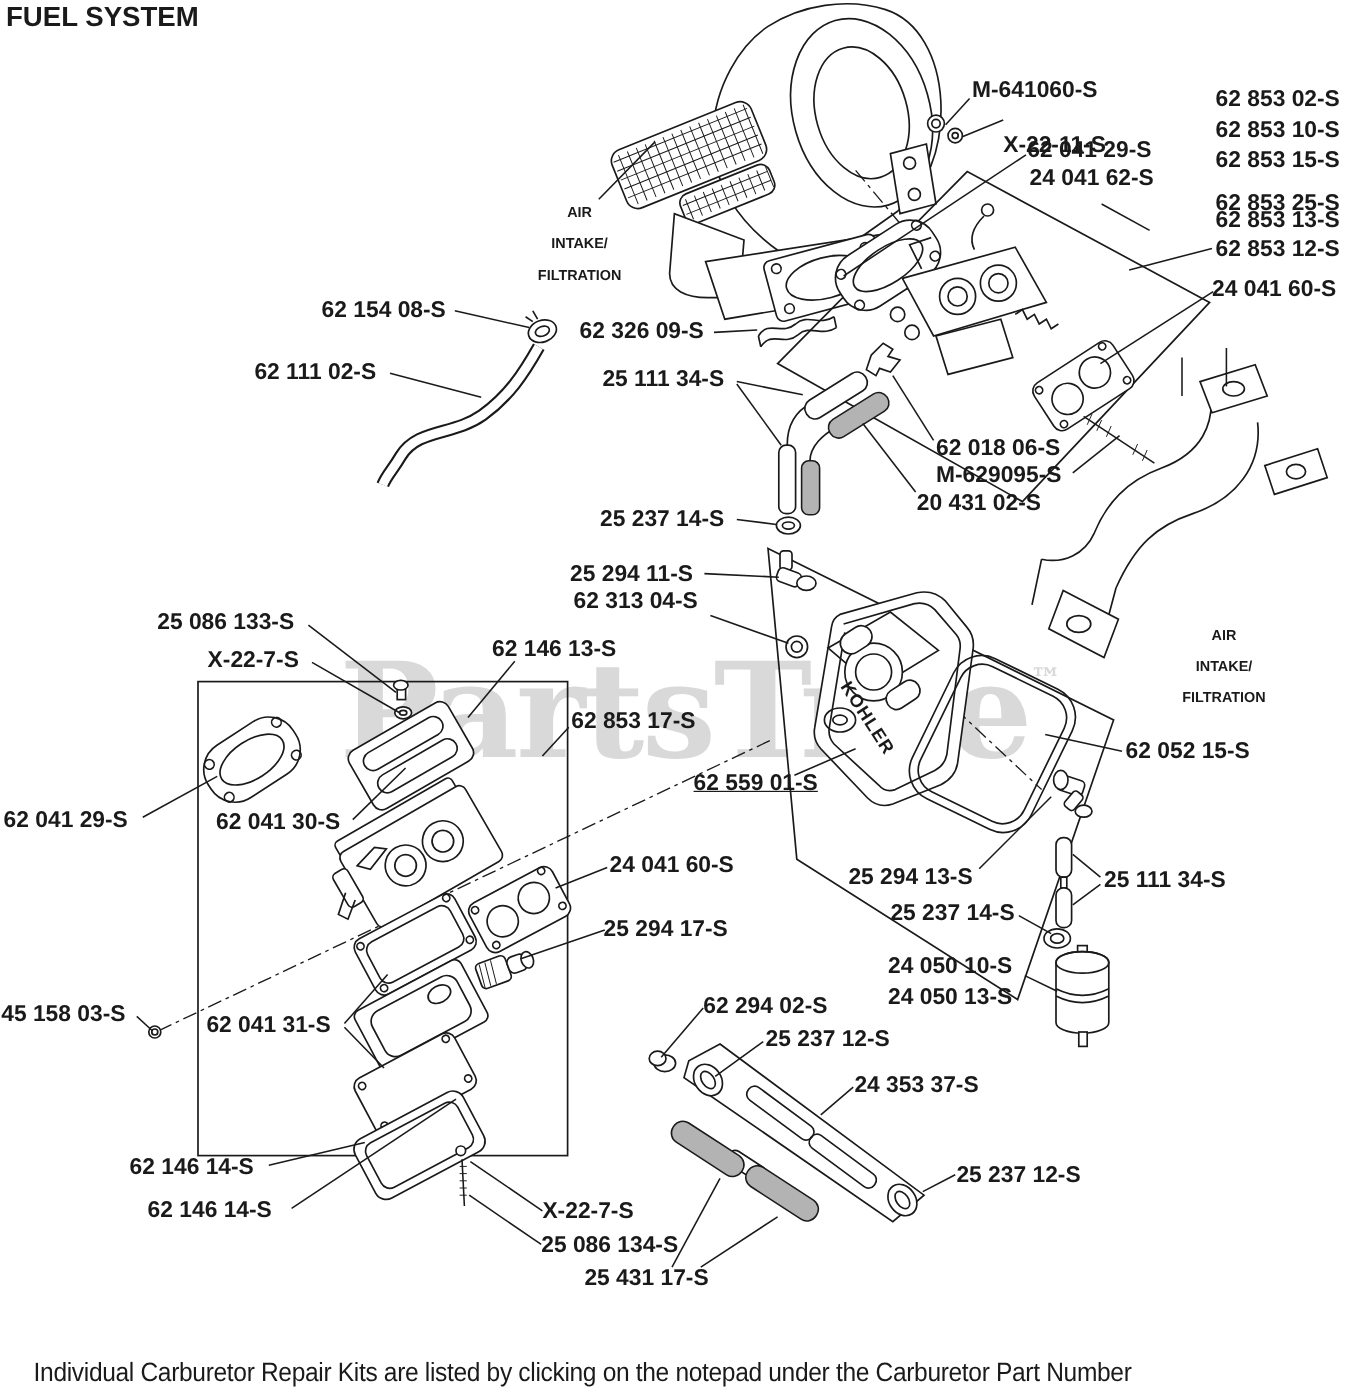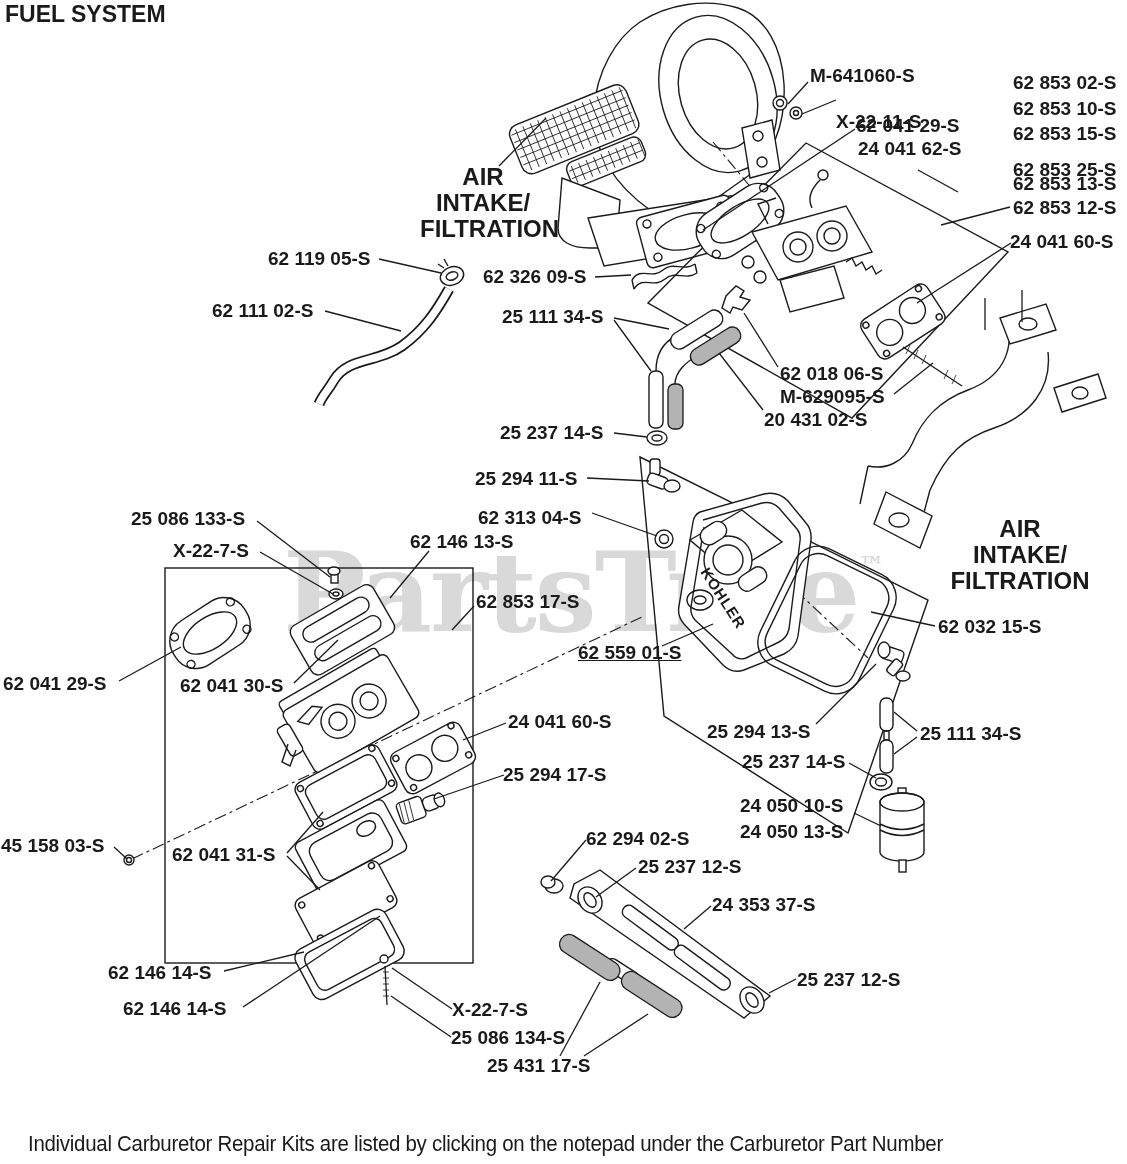--- a/index.html
+++ b/index.html
@@ -11,21 +11,21 @@
   #watermark sup{font-size:26px;vertical-align:56px;letter-spacing:0;}
   svg#art{position:absolute;left:0;top:0;z-index:2;}
   .ln{fill:none;stroke:#1a1a1a;stroke-width:1.4;}
   .pt{fill:#ffffff;stroke:#1a1a1a;stroke-width:1.4;}
   .gy{fill:#b3b3b3;stroke:#1a1a1a;stroke-width:1.3;}
   .ld{stroke:#1a1a1a;stroke-width:1.3;}
   .ax{fill:none;stroke:#1a1a1a;stroke-width:1.1;stroke-dasharray:12 4 3 4;}
   .thin{stroke-width:0.8;}
   #title{position:absolute;left:5px;top:1px;z-index:3;font-size:23px;font-weight:bold;letter-spacing:0;}
   .lbl{position:absolute;z-index:3;font-size:19px;font-weight:bold;white-space:nowrap;line-height:19px;}
-  .airlbl{position:absolute;z-index:3;font-size:24px;font-weight:bold;text-align:center;line-height:26px;}
+  .airlbl{position:absolute;z-index:3;font-size:12px;font-weight:bold;text-align:center;line-height:26px;}
   #footer{position:absolute;left:28px;top:1131px;z-index:3;font-size:22px;font-weight:normal;
       white-space:nowrap;transform:scaleX(0.93);transform-origin:left center;letter-spacing:-0.3px;}
 </style>
 </head>
 <body>
 
 <div id="stage">
 
   <div id="watermark"><span>PartsTree</span><sup>™</sup></div>
 
@@ -374,36 +374,36 @@
   <div class="lbl" style="left:836px;top:89px;margin-top:23px;">X-22-11-S</div>
   <div class="lbl" style="left:856px;top:116px;">62 041 29-S</div>
   <div class="lbl" style="left:858px;top:139px;">24 041 62-S</div>
   <div class="lbl" style="left:1013px;top:73px;">62 853 02-S</div>
   <div class="lbl" style="left:1013px;top:99px;">62 853 10-S</div>
   <div class="lbl" style="left:1013px;top:124px;">62 853 15-S</div>
   <div class="lbl" style="left:1013px;top:160px;">62 853 25-S</div>
   <div class="lbl" style="left:1013px;top:174px;">62 853 13-S</div>
   <div class="lbl" style="left:1013px;top:198px;">62 853 12-S</div>
   <div class="lbl" style="left:1010px;top:232px;">24 041 60-S</div>
-  <div class="lbl" style="left:268px;top:249px;">62 119 05-S</div>
+  <div class="lbl" style="left:268px;top:249px;">62 154 08-S</div>
   <div class="lbl" style="left:483px;top:267px;">62 326 09-S</div>
   <div class="lbl" style="left:212px;top:301px;">62 111 02-S</div>
   <div class="lbl" style="left:502px;top:307px;">25 111 34-S</div>
   <div class="lbl" style="left:780px;top:364px;">62 018 06-S</div>
   <div class="lbl" style="left:780px;top:387px;">M-629095-S</div>
   <div class="lbl" style="left:764px;top:410px;">20 431 02-S</div>
   <div class="lbl" style="left:500px;top:423px;">25 237 14-S</div>
   <div class="lbl" style="left:475px;top:469px;">25 294 11-S</div>
-  <div class="lbl" style="left:478px;top:508px;">62 313 04-S</div>
+  <div class="lbl" style="left:478px;top:492px;">62 313 04-S</div>
   <div class="lbl" style="left:131px;top:509px;">25 086 133-S</div>
   <div class="lbl" style="left:173px;top:541px;">X-22-7-S</div>
   <div class="lbl" style="left:410px;top:532px;">62 146 13-S</div>
   <div class="lbl" style="left:476px;top:592px;">62 853 17-S</div>
   <div class="lbl" style="left:578px;top:643px;text-decoration:underline;">62 559 01-S</div>
-  <div class="lbl" style="left:938px;top:617px;">62 032 15-S</div>
+  <div class="lbl" style="left:938px;top:617px;">62 052 15-S</div>
   <div class="lbl" style="left:3px;top:674px;">62 041 29-S</div>
   <div class="lbl" style="left:180px;top:676px;">62 041 30-S</div>
   <div class="lbl" style="left:508px;top:712px;">24 041 60-S</div>
   <div class="lbl" style="left:503px;top:765px;">25 294 17-S</div>
   <div class="lbl" style="left:707px;top:722px;">25 294 13-S</div>
   <div class="lbl" style="left:920px;top:724px;">25 111 34-S</div>
   <div class="lbl" style="left:742px;top:752px;">25 237 14-S</div>
   <div class="lbl" style="left:740px;top:796px;">24 050 10-S</div>
   <div class="lbl" style="left:740px;top:822px;">24 050 13-S</div>
   <div class="lbl" style="left:1px;top:836px;">45 158 03-S</div>

